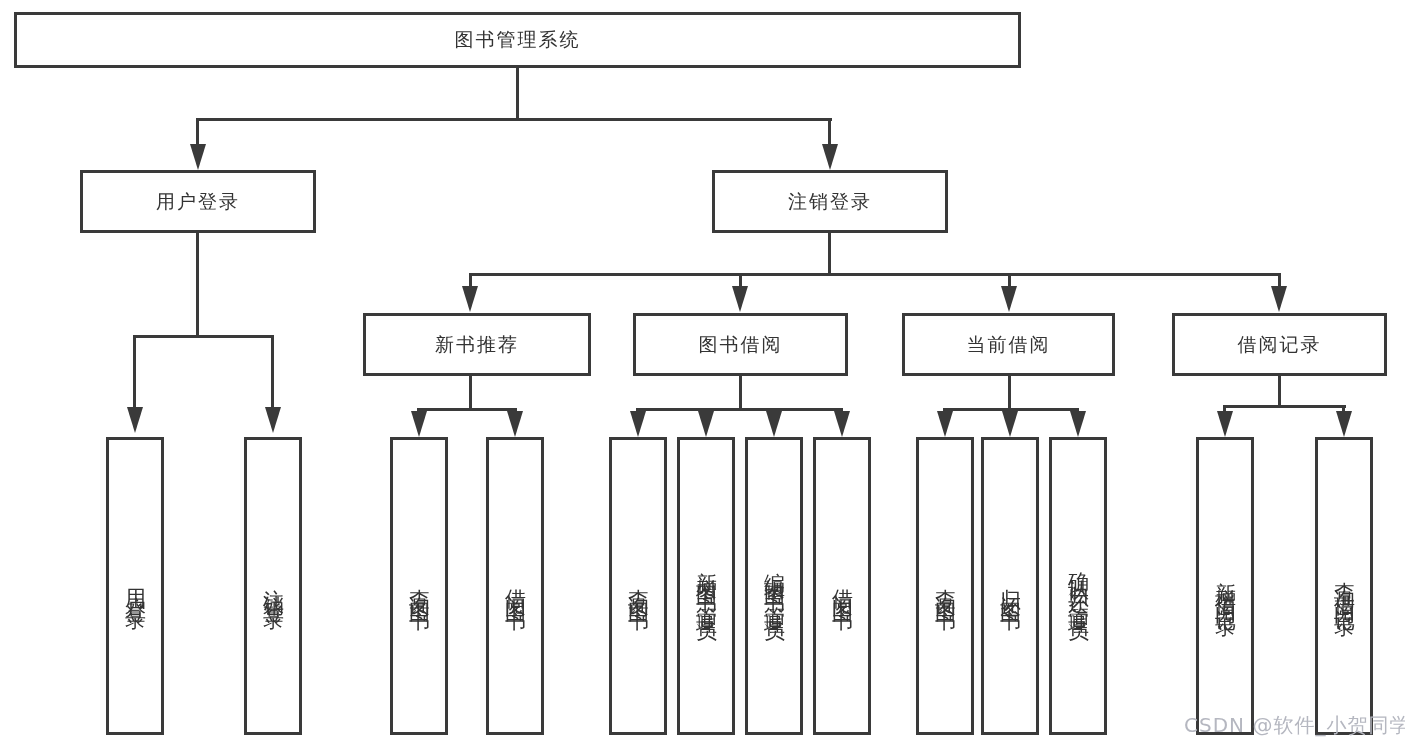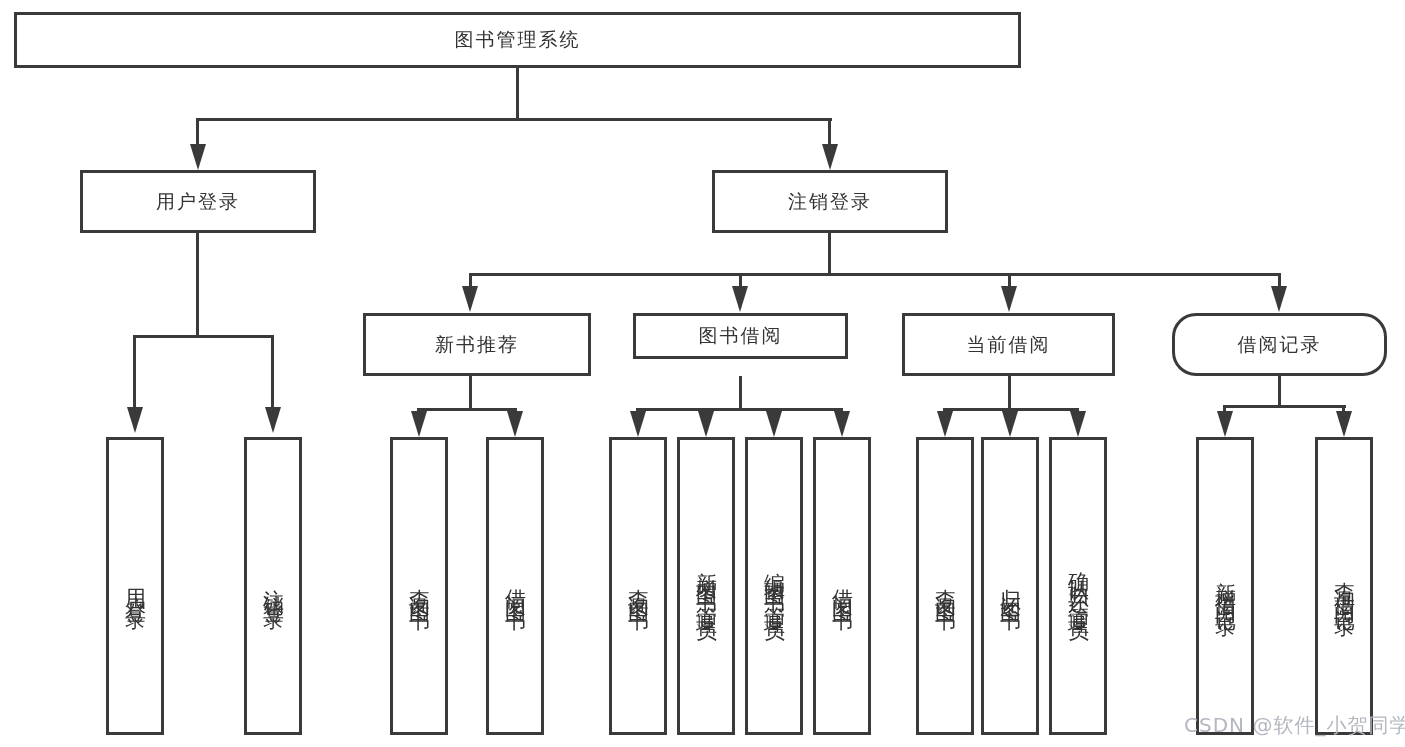--- a/index.html
+++ b/index.html
@@ -72,27 +72,27 @@
   <div class="vline" style="left:739px;top:276px;height:10px;"></div>
   <div class="arrow" style="left:732px;top:286px;"></div>
   <div class="vline" style="left:1008px;top:276px;height:10px;"></div>
   <div class="arrow" style="left:1001px;top:286px;"></div>
   <div class="vline" style="left:1278px;top:276px;height:10px;"></div>
   <div class="arrow" style="left:1271px;top:286px;"></div>
 
   <div class="box hlabel" style="left:363px;top:313px;width:228px;height:63px;">
     <span>新书推荐</span>
   </div>
-  <div class="box hlabel" style="left:633px;top:313px;width:215px;height:46px;">
+  <div class="box hlabel" style="left:633px;top:313px;width:215px;height:63px;">
     <span>图书借阅</span>
   </div>
   <div class="box hlabel" style="left:902px;top:313px;width:213px;height:63px;">
     <span>当前借阅</span>
   </div>
-  <div class="box hlabel" style="left:1172px;top:313px;width:215px;height:63px;border-radius:24px;">
+  <div class="box hlabel" style="left:1172px;top:313px;width:215px;height:63px;">
     <span>借阅记录</span>
   </div>
 
   <div class="vline" style="left:469px;top:376px;height:35px;"></div>
   <div class="hline" style="left:417px;top:408px;width:100px;"></div>
   <div class="arrow" style="left:411px;top:411px;"></div>
   <div class="arrow" style="left:507px;top:411px;"></div>
 
   <div class="vline" style="left:739px;top:376px;height:35px;"></div>
   <div class="hline" style="left:636px;top:408px;width:207px;"></div>

